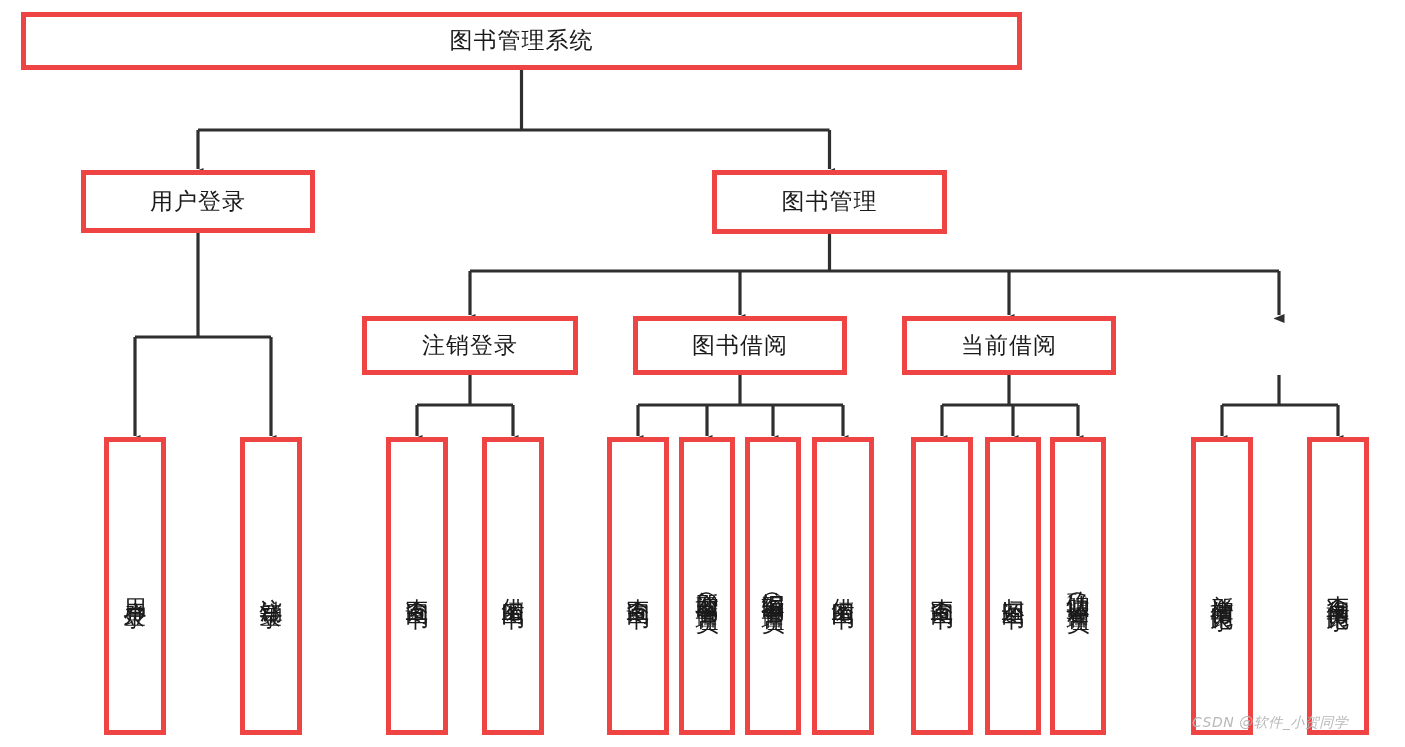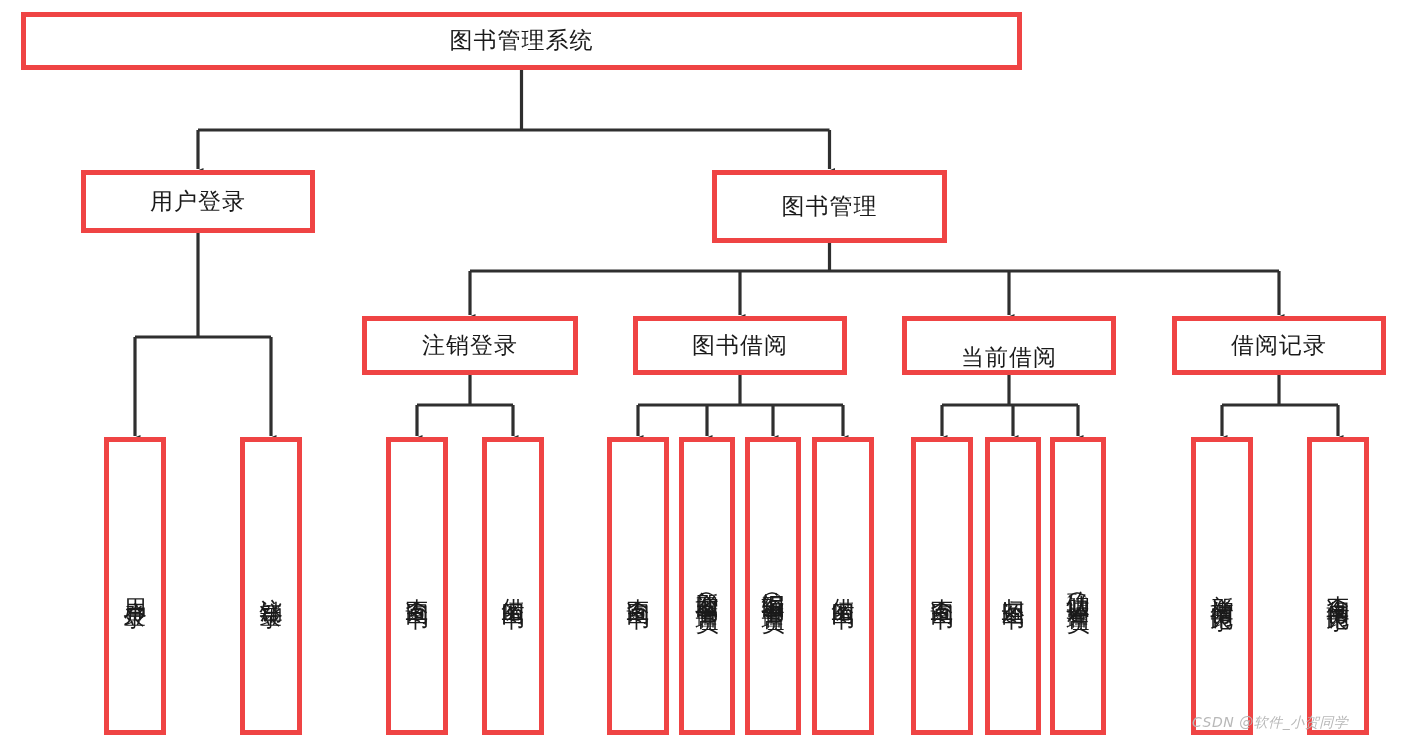--- a/index.html
+++ b/index.html
@@ -116,35 +116,32 @@
       </g>
   </svg>
 
   <div class="node horiz" style="left: 21px; top: 12px; width: 1001px; height: 58px;">
       <span>图书管理系统</span>
     </div>
 
   <div class="node horiz" style="left: 81px; top: 170px; width: 234px; height: 63px;">
       <span>用户登录</span>
     </div>
-  <div class="node horiz" style="left: 712px; top: 170px; width: 235px; height: 73px;">
+  <div class="node horiz" style="left: 712px; top: 170px; width: 235px; height: 64px;">
       <span>图书管理</span>
     </div>
 
   <div class="node horiz" style="left: 362px; top: 316px; width: 216px; height: 59px;">
       <span>注销登录</span>
     </div>
   <div class="node horiz" style="left: 633px; top: 316px; width: 214px; height: 59px;">
       <span>图书借阅</span>
     </div>
-  <div class="node horiz" style="left: 902px; top: 316px; width: 214px; height: 59px; align-items: flex-end;">
+  <div class="node horiz" style="left: 902px; top: 316px; width: 214px; height: 59px;">
       <span>当前借阅</span>
-    </div>
-  <div class="node horiz" style="left: 1172px; top: 316px; width: 214px; height: 59px;">
-      <span>借阅记录</span>
     </div>
 
   <div class="node vert" style="left: 104px; top: 437px; width: 62px; height: 298px;">
       <span class="vtext">用户登录</span>
     </div>
   <div class="node vert" style="left: 240px; top: 437px; width: 62px; height: 298px;">
       <span class="vtext">注销登录</span>
     </div>
   <div class="node vert" style="left: 386px; top: 437px; width: 62px; height: 298px;">
       <span class="vtext">查询图书</span>

